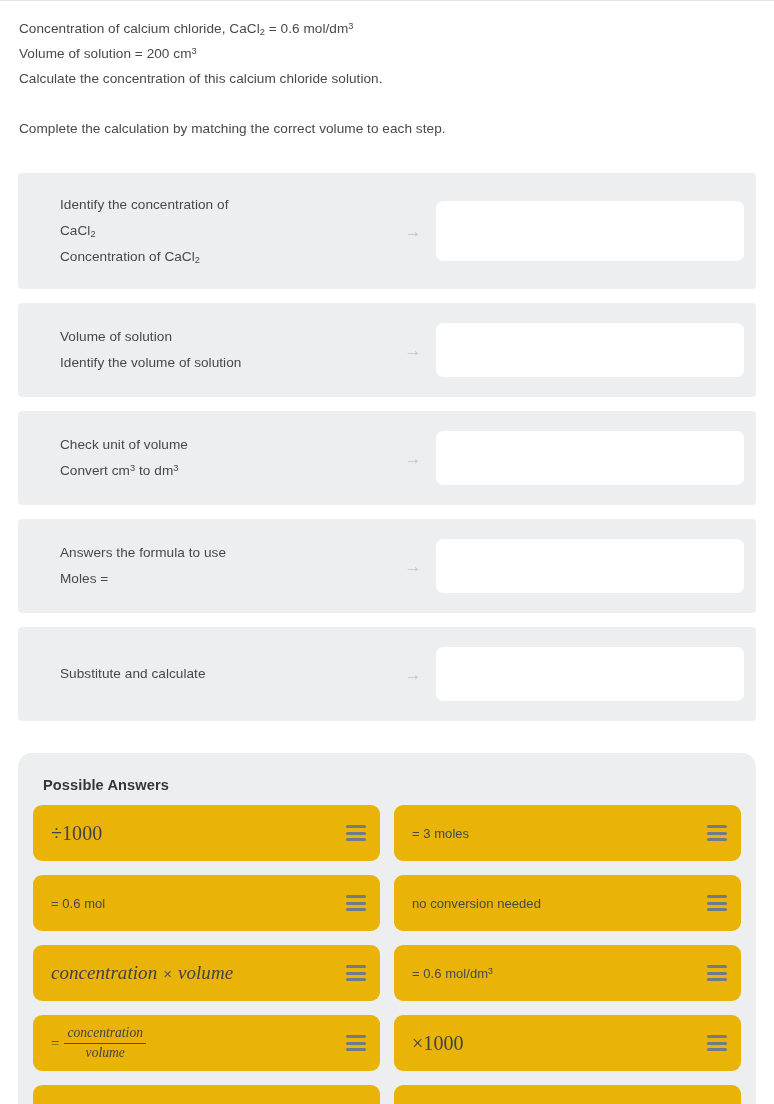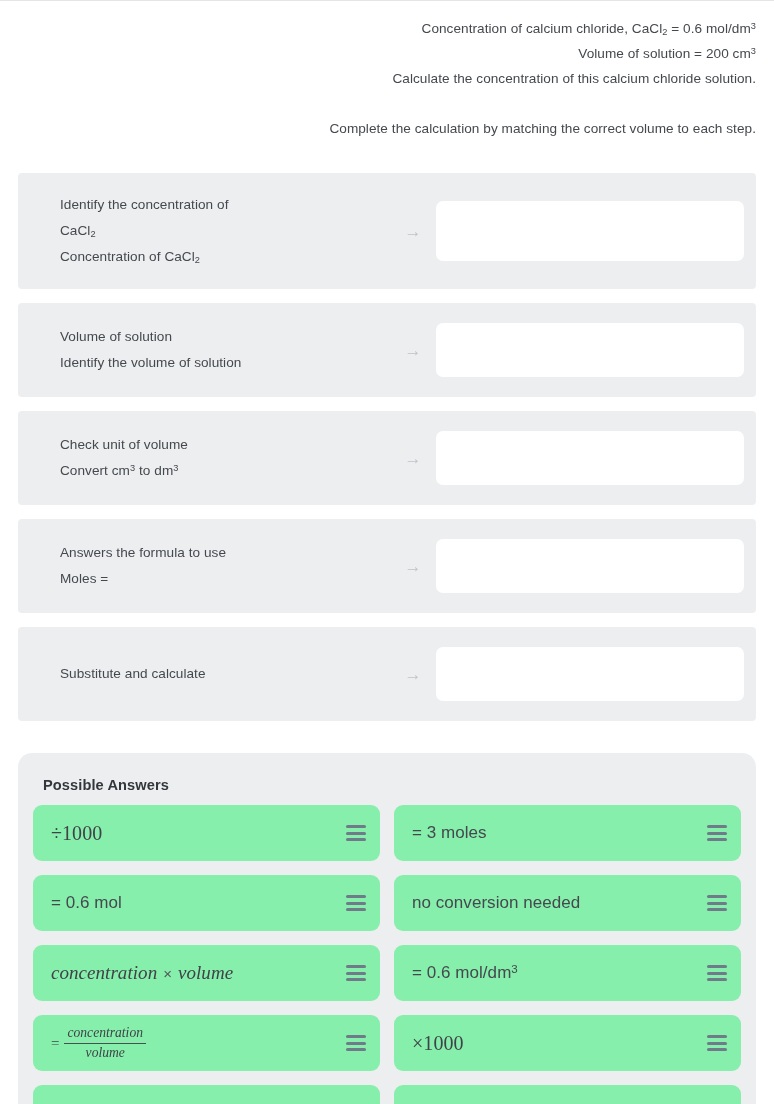--- a/index.html
+++ b/index.html
@@ -25,21 +25,20 @@
     background: #e3e5e7;
   }
 
   .page {
     padding: 16px 18px 0 18px;
   }
 
   
   .prompt {
     padding-left: 1px;
-    text-align: right;
   }
   .prompt-line {
     font-size: 13.6px;
     line-height: 25px;
     color: #45494e;
     letter-spacing: 0.05px;
     white-space: nowrap;
   }
   .prompt-spacer { height: 25px; }
 
@@ -107,32 +106,32 @@
   }
 
   .answers-grid {
     display: grid;
     grid-template-columns: 1fr 1fr;
     column-gap: 14px;
     row-gap: 14px;
   }
 
   .answer-tile {
-    background: #86efac;
+    background: #eab308;
     border-radius: 9px;
     height: 56px;
     display: flex;
     align-items: center;
     justify-content: space-between;
     padding: 0 14px 0 18px;
     overflow: hidden;
   }
 
   .answer-text {
-    font-size: 17px;
+    font-size: 13px;
     color: #45494e;
     letter-spacing: 0.05px;
     white-space: nowrap;
   }
   .answer-text.math {
     font-family: "Liberation Serif", serif;
     font-style: italic;
     font-size: 19px;
     color: #3f4347;
   }

